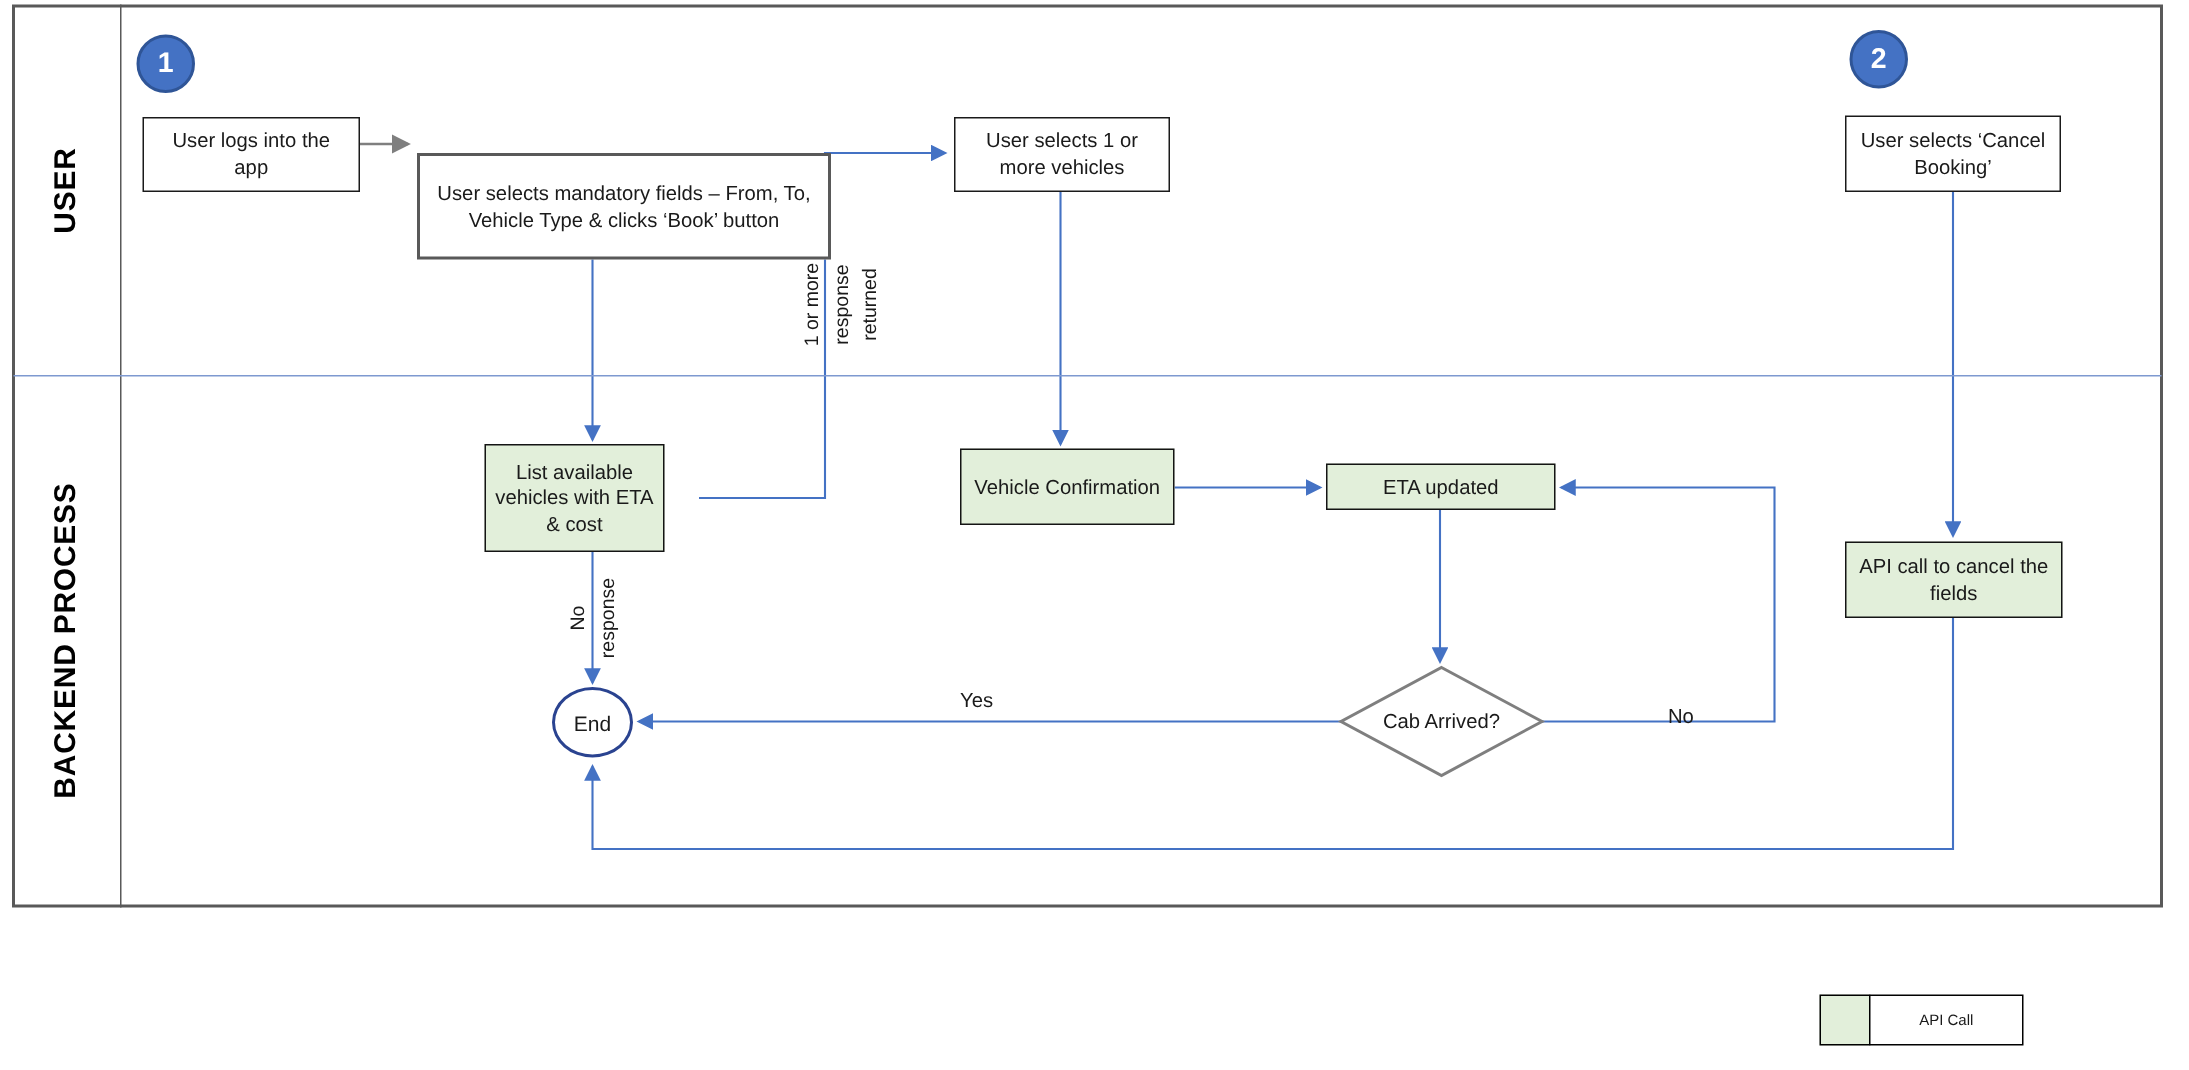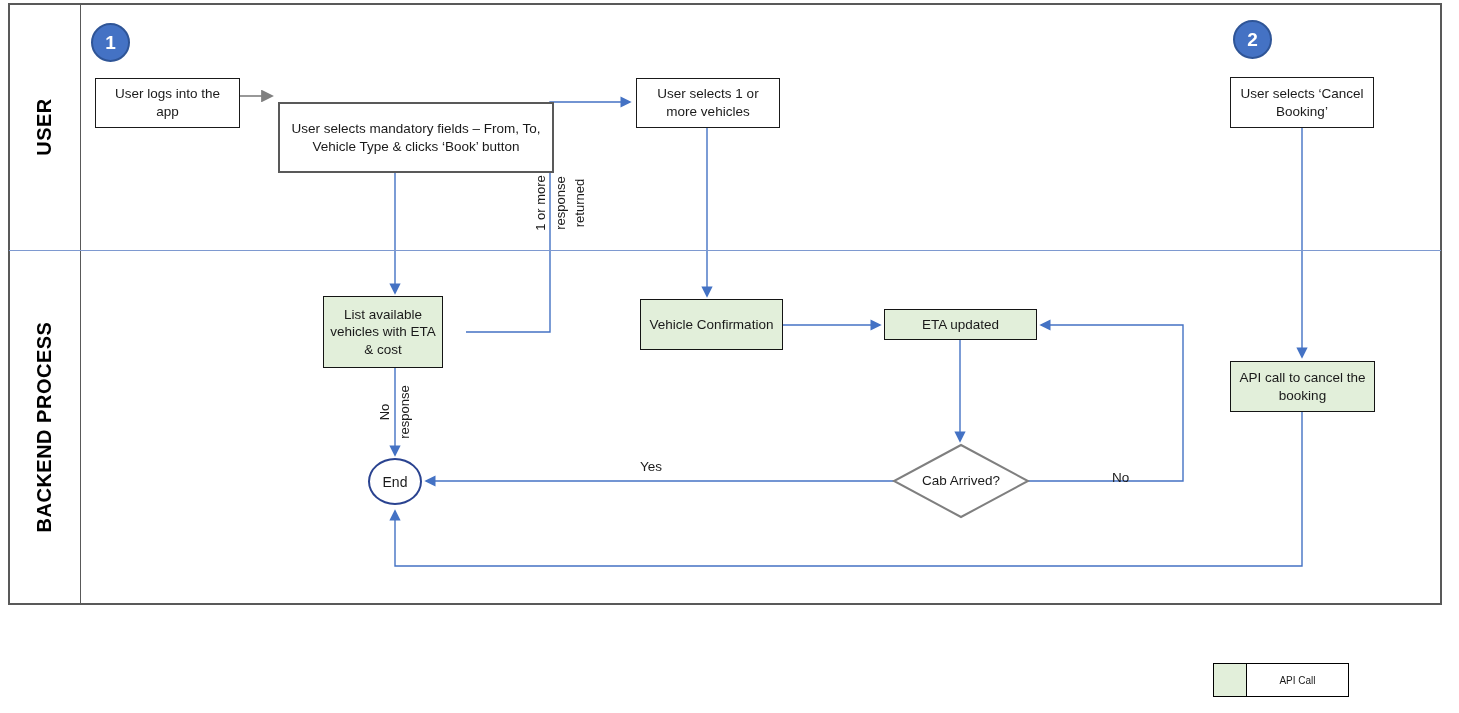--- a/index.html
+++ b/index.html
@@ -146,21 +146,21 @@
   <div class="abs badge b2">2</div>
 
   <div class="abs node n-login">User logs into the app</div>
   <div class="abs node thick n-mandatory">User selects mandatory fields – From,  To, Vehicle Type &amp; clicks ‘Book’ button</div>
   <div class="abs node n-select-veh">User selects 1 or more vehicles</div>
   <div class="abs node n-cancel-sel">User selects ‘Cancel Booking’</div>
 
   <div class="abs node green n-list-veh">List available vehicles with ETA &amp; cost</div>
   <div class="abs node green n-veh-confirm">Vehicle Confirmation</div>
   <div class="abs node green n-eta">ETA updated</div>
-  <div class="abs node green n-api-cancel">API call to cancel the booking</div>
+  <div class="abs node green n-api-cancel">API call to cancel the fields</div>
 
   <div class="abs diamond-text">Cab Arrived?</div>
 
   <div class="abs n-end">End</div>
 
   <div class="abs edge-label el-yes">Yes</div>
   <div class="abs edge-label el-no">No</div>
   <div class="abs edge-label el-rot el-one-or-more">1 or more
 response
 returned</div>

